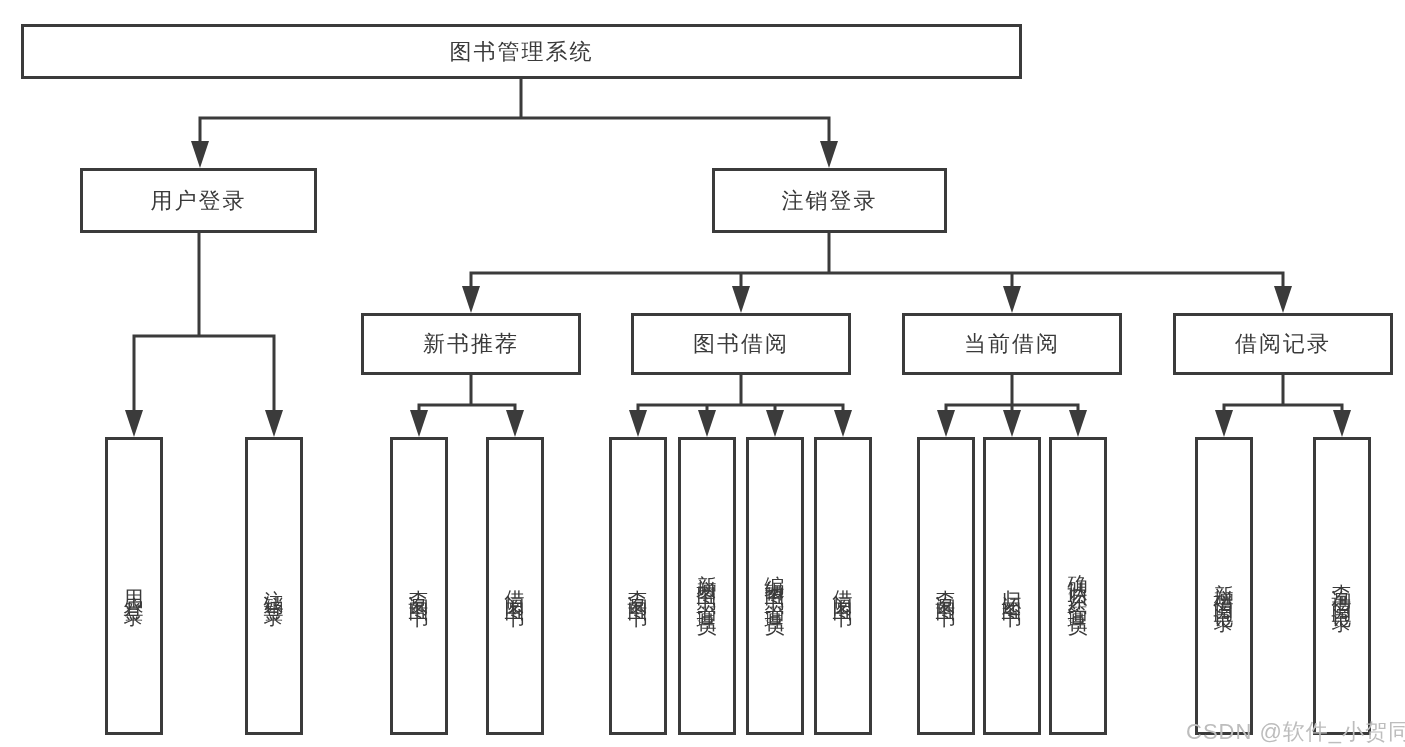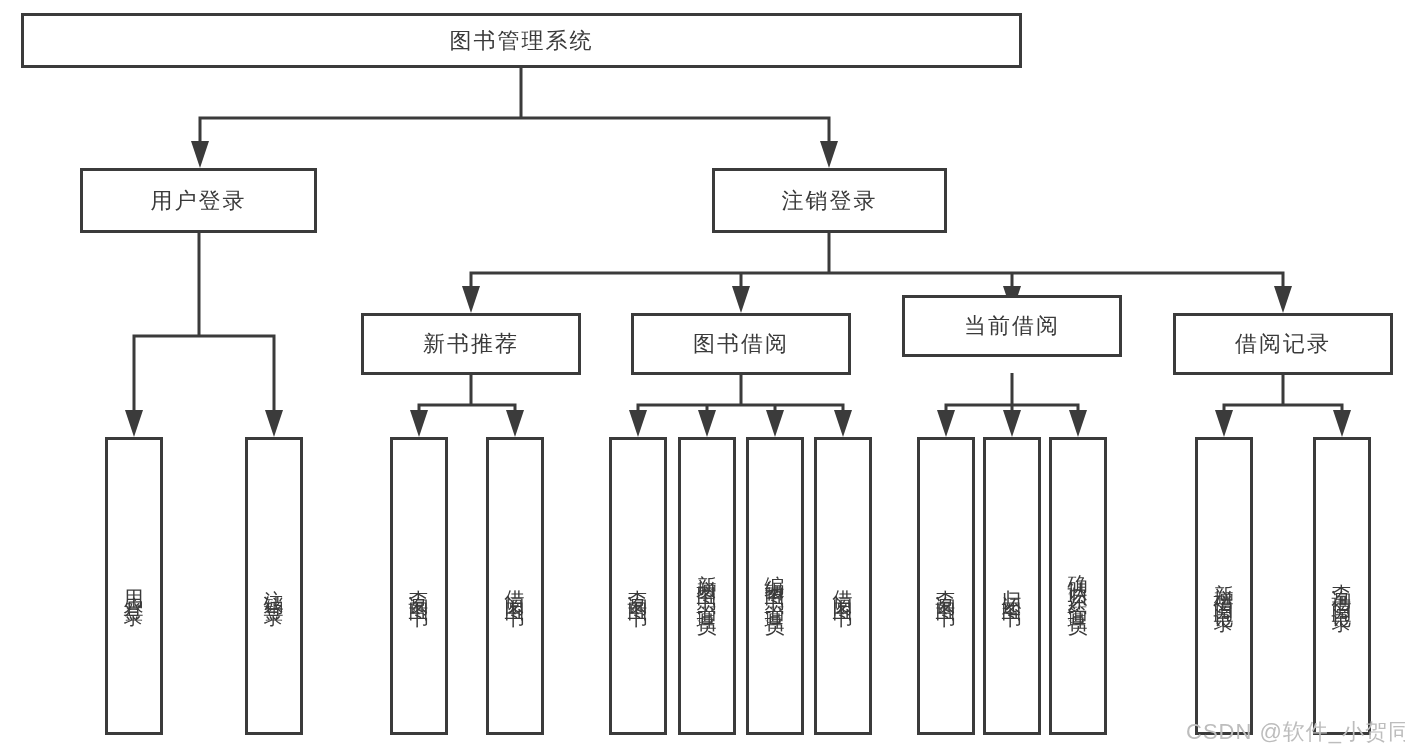--- a/index.html
+++ b/index.html
@@ -78,38 +78,38 @@
       <polygon points="766,410 784,410 775,437"></polygon>
       <polygon points="834,410 852,410 843,437"></polygon>
       <polygon points="937,410 955,410 946,437"></polygon>
       <polygon points="1003,410 1021,410 1012,437"></polygon>
       <polygon points="1069,410 1087,410 1078,437"></polygon>
       <polygon points="1215,410 1233,410 1224,437"></polygon>
       <polygon points="1333,410 1351,410 1342,437"></polygon>
     </g>
   </svg>
 
-  <div class="node" style="left:21px; top:13px; width:1001px; height:55px;">
+  <div class="node" style="left:21px; top:24px; width:1001px; height:55px;">
     <span class="label">图书管理系统</span>
   </div>
 
   <div class="node" style="left:80px; top:168px; width:237px; height:65px;">
     <span class="label">用户登录</span>
   </div>
   <div class="node" style="left:712px; top:168px; width:235px; height:65px;">
     <span class="label">注销登录</span>
   </div>
 
   <div class="node" style="left:361px; top:313px; width:220px; height:62px;align-items:center;">
     <span class="label">新书推荐</span>
   </div>
   <div class="node" style="left:631px; top:313px; width:220px; height:62px;align-items:center;">
     <span class="label">图书借阅</span>
   </div>
-  <div class="node" style="left:902px; top:295px; width:220px; height:62px;">
+  <div class="node" style="left:902px; top:313px; width:220px; height:62px;">
     <span class="label">当前借阅</span>
   </div>
   <div class="node" style="left:1173px; top:313px; width:220px; height:62px;text-align:center;">
     <span class="label">借阅记录</span>
   </div>
 
   <div class="node leaf" style="left:105px; top:437px; width:58px; height:298px;">
     <span class="label">用户登录</span>
   </div>
   <div class="node leaf" style="left:245px; top:437px; width:58px; height:298px;">

